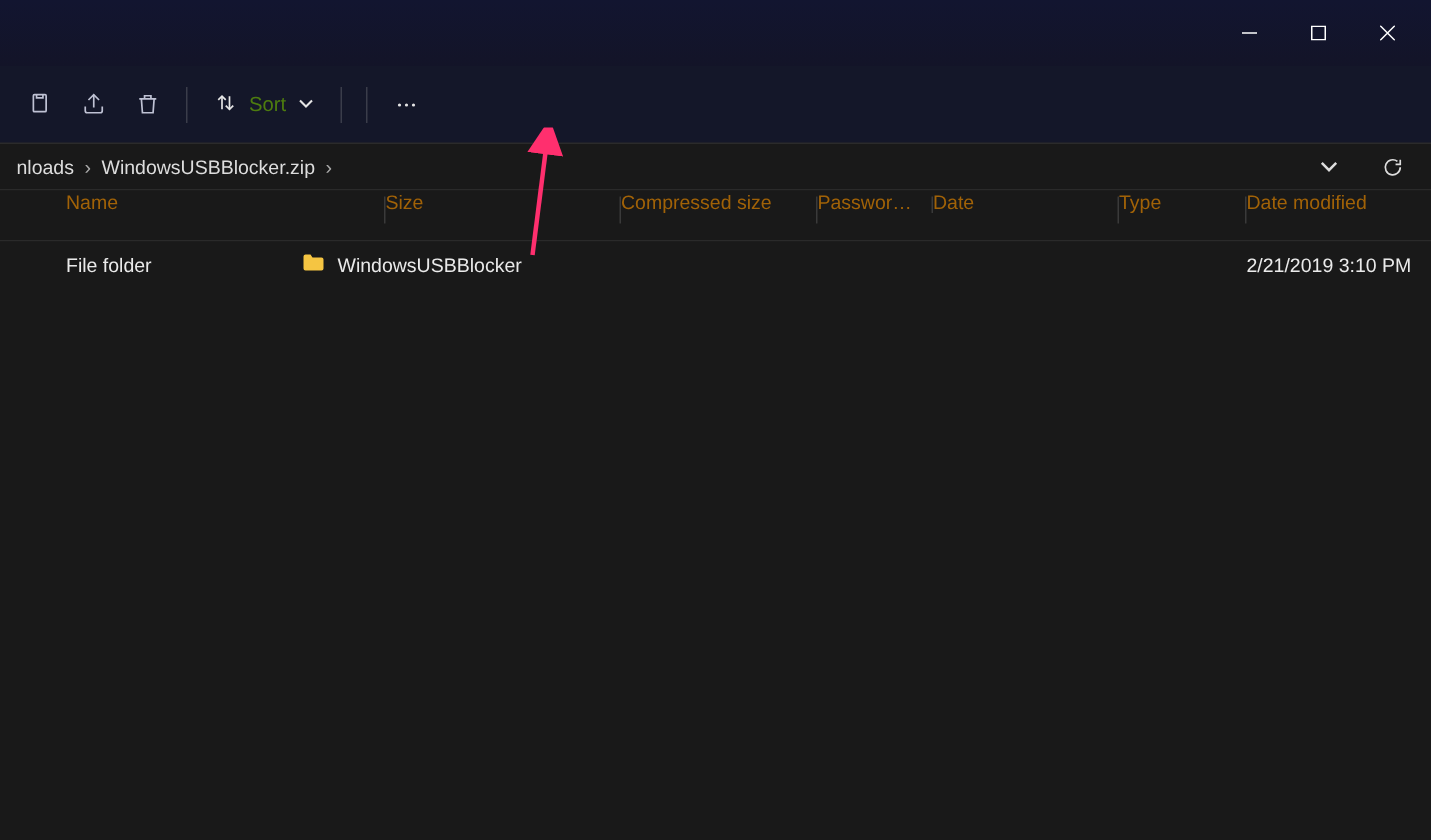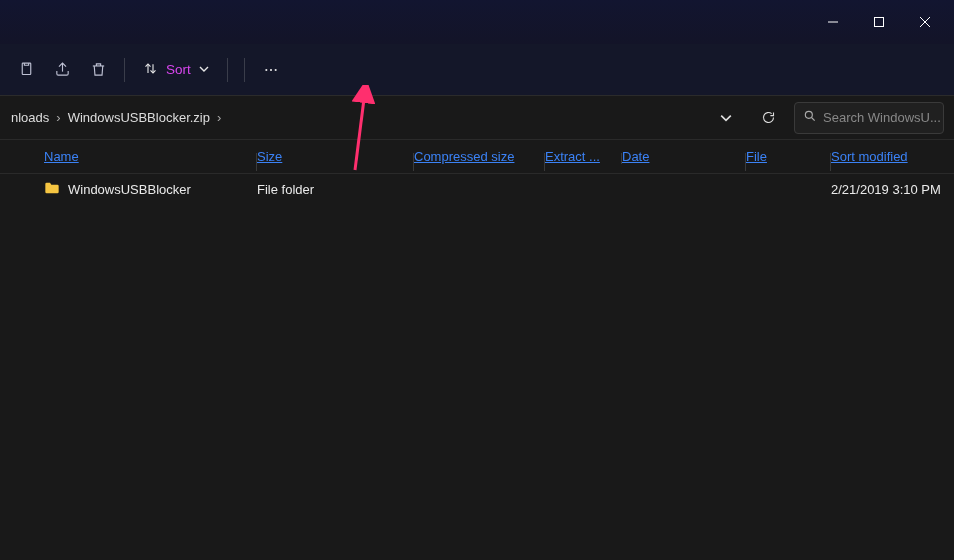--- a/index.html
+++ b/index.html
@@ -28,27 +28,27 @@
       border-bottom: 1px solid #2b2b2b;
     }
     .tb-icon {
       width: 36px; height: 36px; display: flex;
       align-items: center; justify-content: center;
       color: #c9c9c9; border-radius: 4px; cursor: pointer;
     }
     .tb-sep { width: 1px; height: 24px; background: #3a3d4a; margin: 0 8px; }
     .tb-group {
       display: flex; align-items: center; height: 36px;
-      padding: 0 10px; gap: 8px; color: #d946ef; border-radius: 4px;
+      padding: 0 10px; gap: 8px; color: #4d7c0f; border-radius: 4px;
       cursor: pointer;
     }
     .tb-label { font-size: 13.5px; }
 
     .addrbar {
-      height: 44px; display: flex; align-items: center; gap: 10px;
+      height: 31px; display: flex; align-items: center; gap: 10px;
       padding: 0 10px 0 0; background: #191919;
       border-bottom: 1px solid #2a2a2a;
     }
     .breadcrumb {
       flex: 1; display: flex; align-items: center;
       height: 32px; padding: 0 8px; color: #ddd;
       overflow: hidden;
     }
     .crumb { padding: 0 3px; cursor: pointer; white-space: nowrap; }
     .crumb-sep { padding: 0 4px; color: #aaa; }
@@ -61,25 +61,24 @@
       background: #202020; border: 1px solid #3a3a3a; border-radius: 4px;
       padding: 0 8px; gap: 6px; color: #aaa;
     }
     .search-box input {
       flex: 1; background: transparent; border: 0; outline: 0;
       color: #ddd; font-size: 13px;
     }
     .search-box input::placeholder { color: #888; }
 
     .columns {
-      height: 34px; display: flex; align-items: center;
+      height: 34px; display: flex; align-items: flex-start;
       border-bottom: 1px solid #2a2a2a;
-      padding-left: 44px; color: #3b82f6; font-size: 13px;
+      padding-left: 44px; color: #a16207; font-size: 13px;
       background: #191919;
-      text-decoration: underline;
     }
     .col-h { position: relative; padding-right: 10px; }
     .col-h::after {
       content: ""; position: absolute; right: 0; top: 4px;
       width: 1px; height: 18px; background: #3a3a3a;
     }
     .col-name   { width: 213px; }
     .col-type   { width: 157px; }
     .col-csize  { width: 131px; }
     .col-pwd    { width: 77px; white-space: nowrap; overflow: hidden; text-overflow: ellipsis; }
@@ -189,52 +188,43 @@
     <svg width="12" height="12" viewBox="0 0 10 10">
         <path d="M1 3l4 4 4-4" fill="none" stroke="#ddd" stroke-width="1.4"></path>
       </svg>
   </div>
   <div class="addr-icon" title="Refresh">
     <svg width="15" height="15" viewBox="0 0 24 24" fill="none" stroke="#ddd" stroke-width="1.8">
         <path d="M20 12a8 8 0 1 1-3-6.2"></path>
         <path d="M20 4v5h-5"></path>
       </svg>
   </div>
-  <div class="search-box">
-    <span>
-      <svg width="14" height="14" viewBox="0 0 24 24" fill="none" stroke="#aaa" stroke-width="2">
-          <circle cx="10" cy="10" r="6"></circle>
-          <path d="M20 20l-5-5"></path>
-        </svg>
-    </span>
-    <input type="text" placeholder="Search WindowsU..." style="">
-  </div>
 </div>
 
 <div class="columns">
   <div class="col-h col-name">Name</div>
   <div class="col-h col-type">Size</div>
   <div class="col-h col-csize">Compressed size</div>
-  <div class="col-h col-pwd">Extract ...</div>
+  <div class="col-h col-pwd">Password ...</div>
   <div class="col-h col-size">Date</div>
-  <div class="col-h col-ratio">File</div>
-  <div class="col-h col-date">Sort modified</div>
+  <div class="col-h col-ratio">Type</div>
+  <div class="col-h col-date">Date modified</div>
 </div>
 
 <div class="filelist">
   <div class="row">
+    <div class="cell col-type">File folder</div>
     <div class="cell col-name" style="display:flex;align-items:center;">
       <span class="folder-icon">
         <svg width="16" height="14" viewBox="0 0 24 20">
             <path d="M2 4a2 2 0 0 1 2-2h5l2 3h9a2 2 0 0 1 2 2v9a2 2 0 0 1-2 2H4a2 2 0 0 1-2-2z" fill="#f5c542"></path>
           </svg>
       </span>
       <span>WindowsUSBBlocker</span>
     </div>
-    <div class="cell col-type">File folder</div>
     <div class="cell col-csize"></div>
     <div class="cell col-pwd"></div>
     <div class="cell col-size"></div>
     <div class="cell col-ratio"></div>
     <div class="cell col-date">2/21/2019 3:10 PM</div>
   </div>
 </div>
 
 <svg class="annotation-arrow" width="60" height="90">
   <defs>

